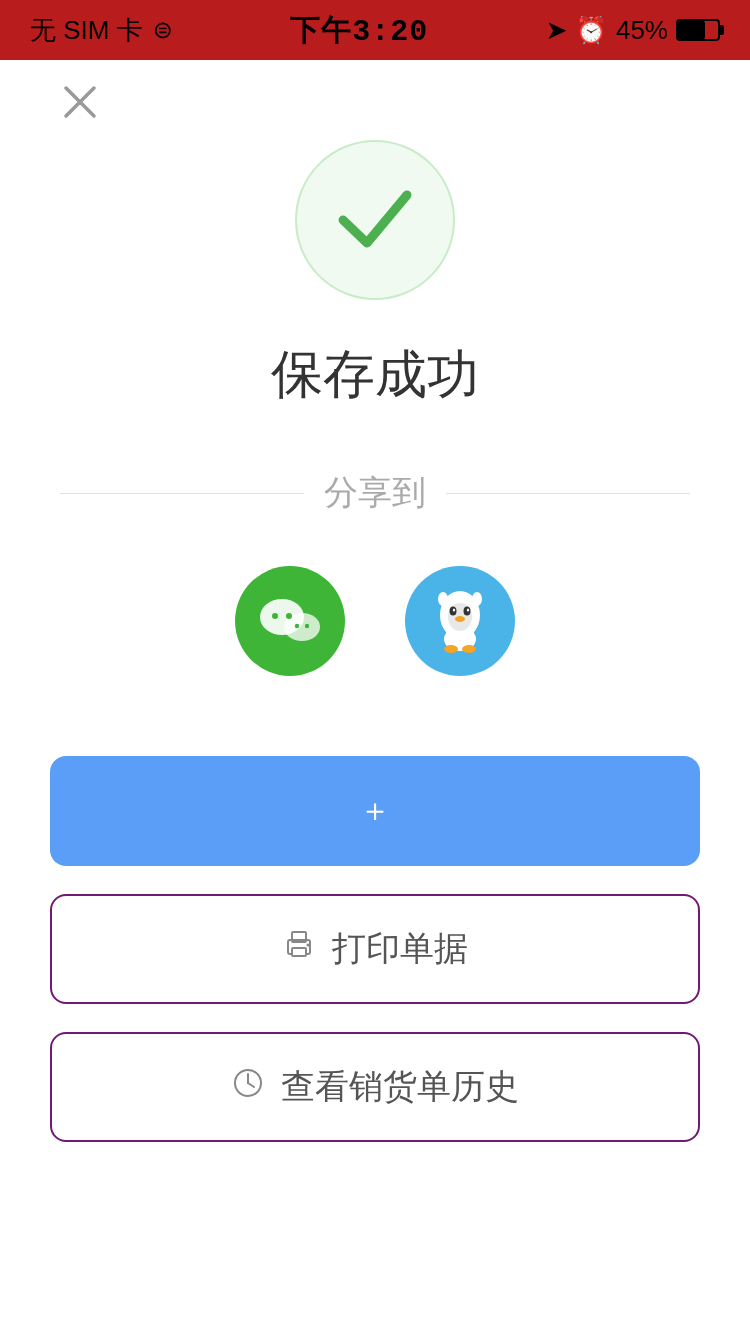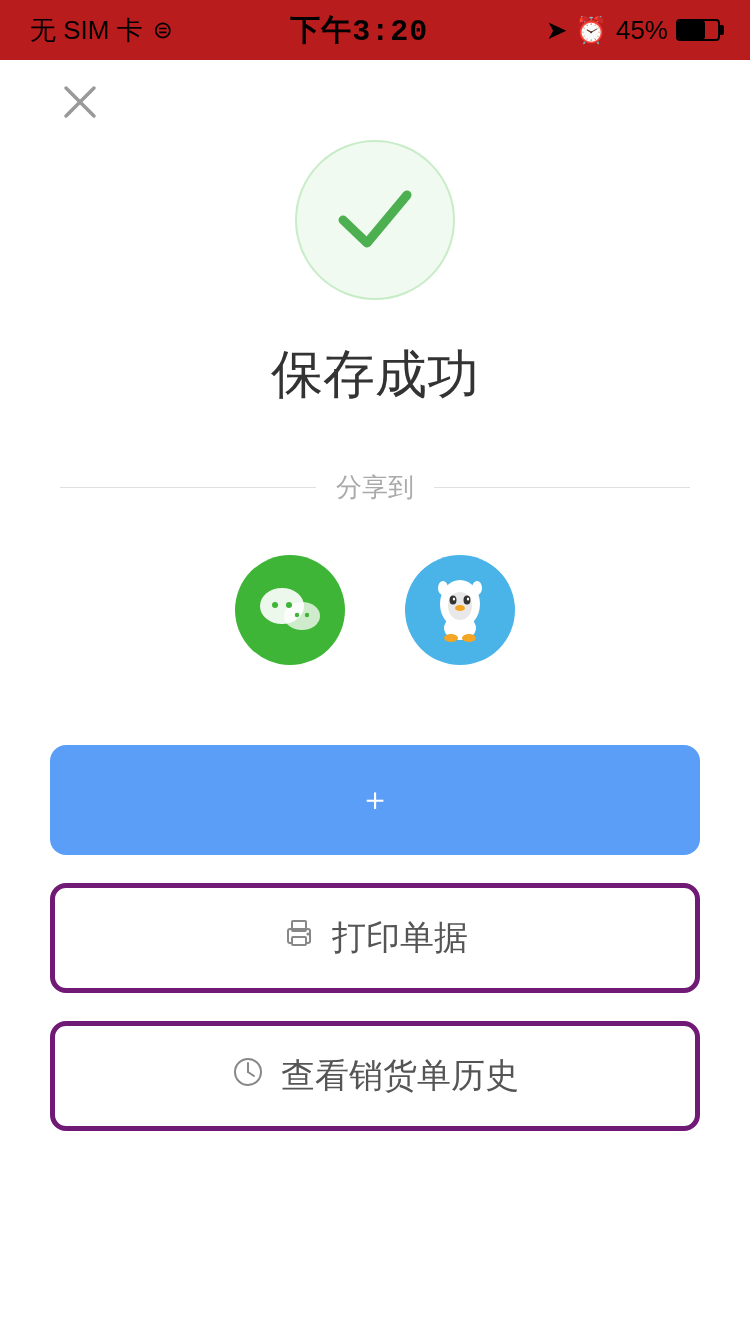--- a/index.html
+++ b/index.html
@@ -140,21 +140,21 @@
       margin-bottom: 50px;
     }
 
     .divider-line {
       flex: 1;
       height: 1px;
       background: #e0e0e0;
     }
 
     .divider-label {
-      font-size: 26px;
+      font-size: 34px;
       color: #aaa;
       padding: 0 20px;
     }
 
     
     .share-icons {
       display: flex;
       align-items: center;
       gap: 60px;
       margin-bottom: 80px;
@@ -202,21 +202,21 @@
       justify-content: center;
       gap: 16px;
       cursor: pointer;
     }
 
     .btn-secondary {
       width: 100%;
       height: 110px;
       background: #ffffff;
       border-radius: 16px;
-      border: 5px solid #701a75;
+      border: 2px solid #701a75;
       font-size: 34px;
       color: #555;
       display: flex;
       align-items: center;
       justify-content: center;
       gap: 16px;
       cursor: pointer;
     }
 
     .btn-icon {

